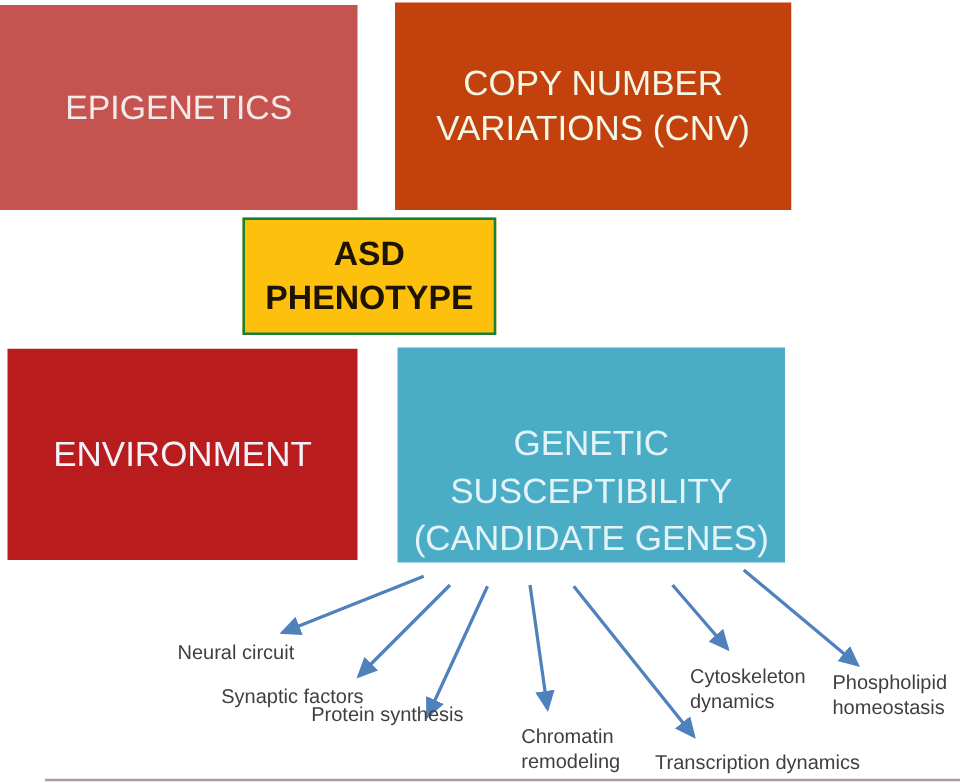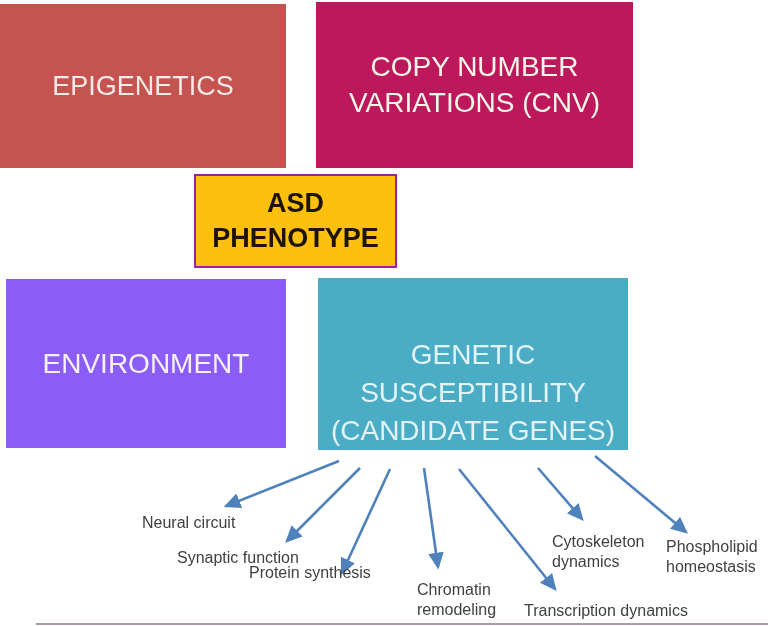--- a/index.html
+++ b/index.html
@@ -23,37 +23,37 @@
   .box .line { display: block; }
 
   .box-epigenetics {
     left: 0px; top: 4px; width: 286px; height: 164px;
     background: #c5534f;
     color: #f4ebe8;
     font-size: 27px;
   }
   .box-cnv {
     left: 316px; top: 2px; width: 317px; height: 166px;
-    background: #be185d;
+    background: #c2410c;
     color: #f2f7e6;
     font-size: 28px;
     line-height: 36px;
   }
   .box-asd {
     left: 194px; top: 174px; width: 199px; height: 90px;
     background: #fcc00d;
-    border: 2px solid #a21caf;
+    border: 2px solid #15803d;
     color: #1d1406;
     font-size: 27px;
     font-weight: bold;
     line-height: 35px;
   }
   .box-environment {
     left: 6px; top: 279px; width: 280px; height: 169px;
-    background: #8b5cf6;
+    background: #b91c1c;
     color: #f5f1f8;
     font-size: 28px;
   }
   .box-genetic {
     left: 318px; top: 278px; width: 310px; height: 172px;
     background: #4bacc6;
     color: #e3f4f9;
     font-size: 28px;
     line-height: 38px;
     justify-content: flex-end;
@@ -130,21 +130,21 @@
     <line x1="424" y1="468" x2="438" y2="567" stroke="#4f81bd" stroke-width="2.6" marker-end="url(#ah)"></line>
     <line x1="459" y1="469" x2="555" y2="589" stroke="#4f81bd" stroke-width="2.6" marker-end="url(#ah)"></line>
     <line x1="538" y1="468" x2="582" y2="519" stroke="#4f81bd" stroke-width="2.6" marker-end="url(#ah)"></line>
     <line x1="595" y1="456" x2="686" y2="532" stroke="#4f81bd" stroke-width="2.6" marker-end="url(#ah)"></line>
   </svg>
 
   <div class="target t1">
     <span class="line">Neural circuit</span>
   </div>
   <div class="target t2">
-    <span class="line">Synaptic function</span>
+    <span class="line">Synaptic factors</span>
   </div>
   <div class="target t3">
     <span class="line">Protein synthesis</span>
   </div>
   <div class="target t4">
     <span class="line" style="display:block">Chromatin</span>
     <span class="line" style="display:block">remodeling</span>
   </div>
   <div class="target t5">
     <span class="line">Transcription dynamics</span>

